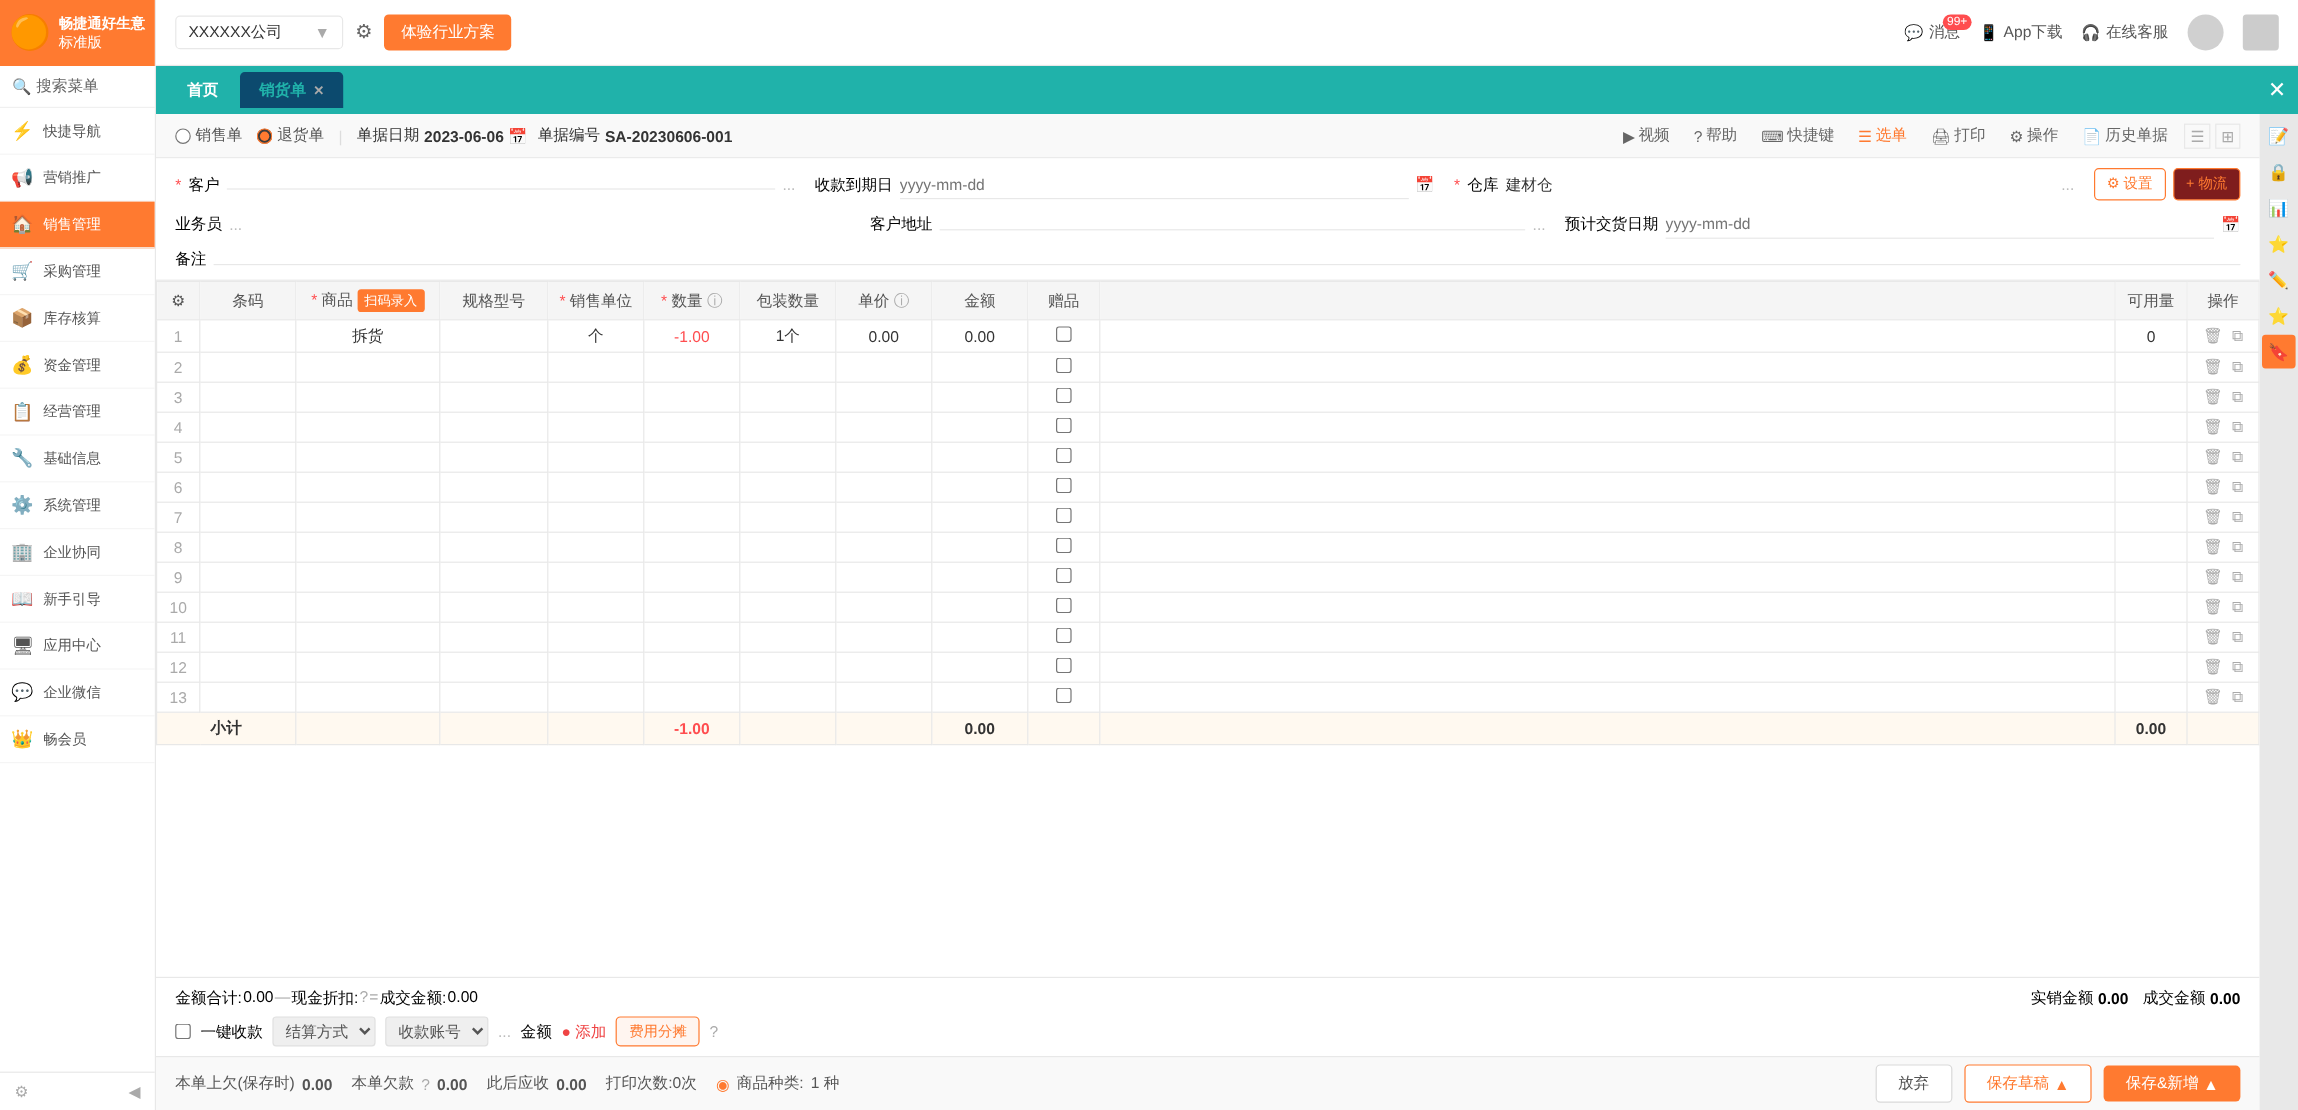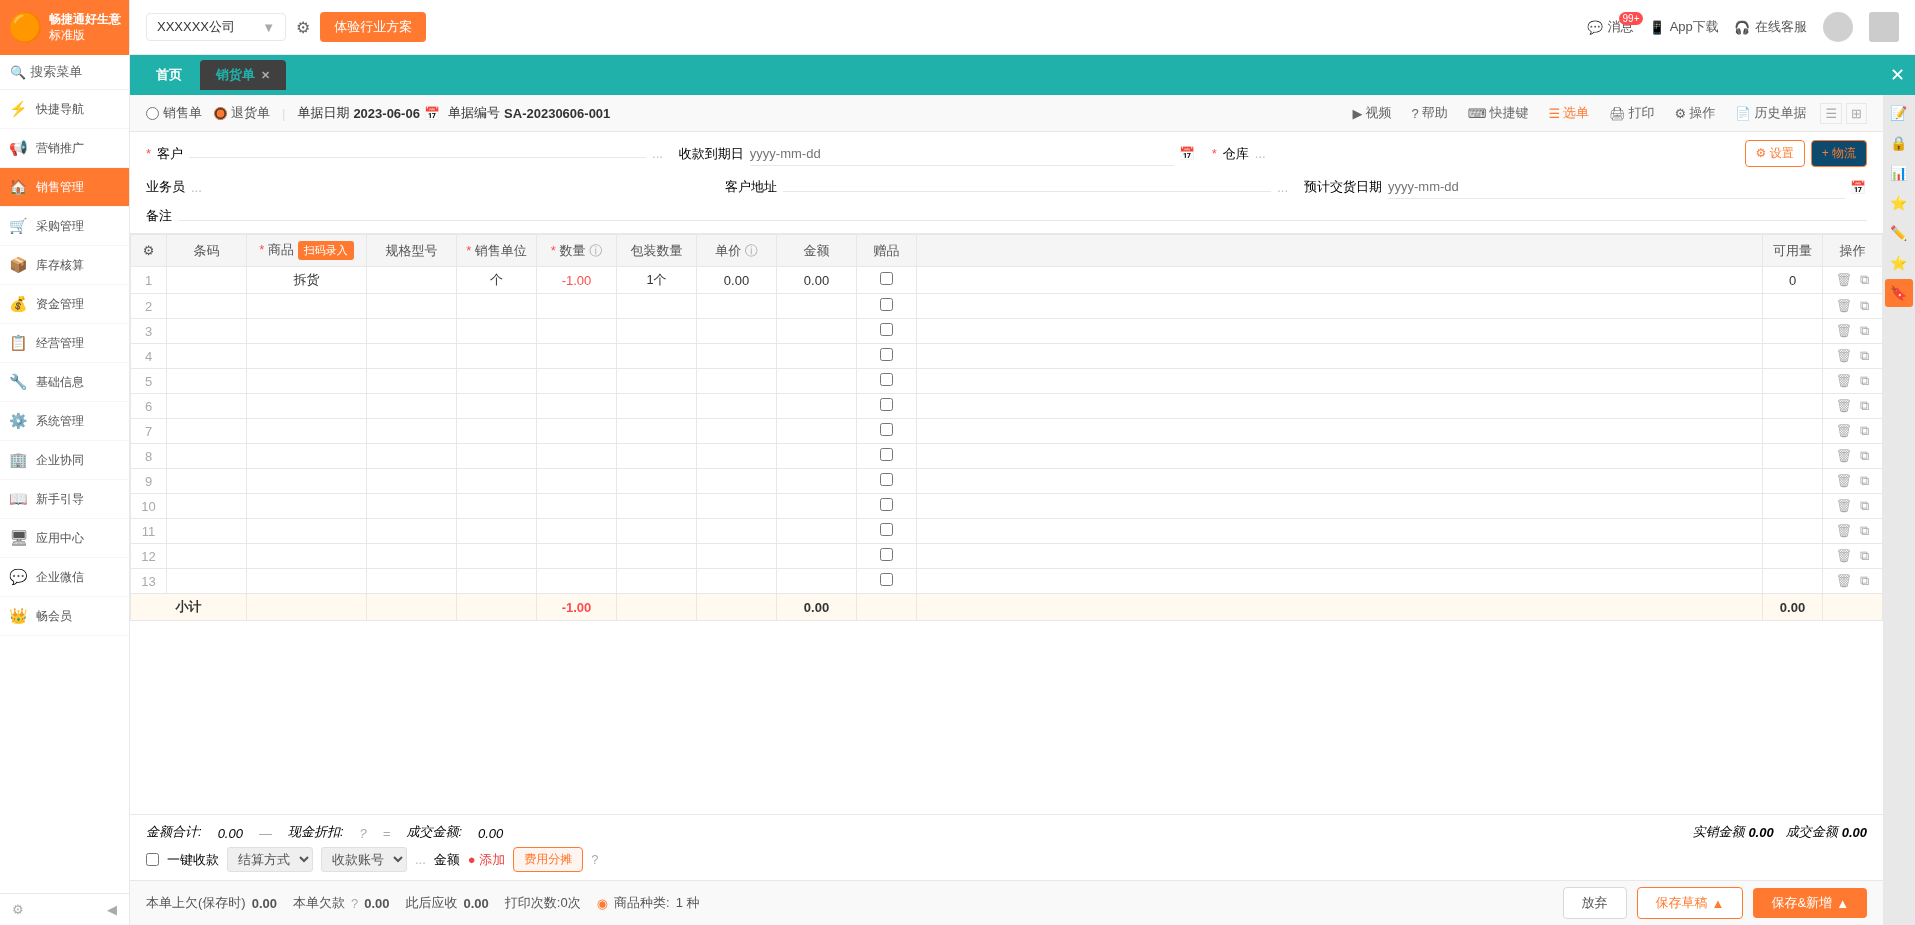--- a/index.html
+++ b/index.html
@@ -28,21 +28,21 @@
     .settings-icon { color: #666; cursor: pointer; font-size: 16px; }
     .trial-btn { background: #ff7a30; color: #fff; border: none; border-radius: 4px; padding: 6px 14px; cursor: pointer; font-size: 13px; }
     .topbar-right { margin-left: auto; display: flex; align-items: center; gap: 16px; }
     .topbar-right-item { display: flex; align-items: center; gap: 4px; cursor: pointer; color: #555; font-size: 12px; position: relative; }
     .badge { background: #ff4d4f; color: #fff; border-radius: 10px; font-size: 10px; padding: 1px 4px; position: absolute; top: -6px; right: -10px; }
     .avatar { width: 30px; height: 30px; border-radius: 50%; background: #d0d0d0; }
 
     
     .tabbar { height: 40px; background: #20b2aa; display: flex; align-items: center; padding: 0 10px; gap: 2px; }
     .tab { padding: 6px 16px; cursor: pointer; color: #e0f7f5; font-size: 13px; border-radius: 4px 4px 0 0; display: flex; align-items: center; gap: 6px; }
-    .tab.active { background: #404040; color: #20b2aa; font-weight: bold; }
+    .tab.active { background: #0c4a6e; color: #20b2aa; font-weight: bold; }
     .tab .close-icon { color: #aaa; font-size: 11px; cursor: pointer; }
     .tab-home { color: #fff; font-weight: bold; }
 
     
     .content { flex: 1; display: flex; overflow: hidden; position: relative; }
 
     
     .right-tools { width: 32px; background: #e8e8e8; display: flex; flex-direction: column; align-items: center; gap: 2px; padding: 4px 0; flex-shrink: 0; }
     .right-tool-btn { width: 28px; height: 28px; display: flex; align-items: center; justify-content: center; cursor: pointer; color: #666; font-size: 14px; border-radius: 3px; }
     .right-tool-btn.active { background: #ff7a30; color: #fff; }
@@ -54,34 +54,34 @@
     .form-toolbar { display: flex; align-items: center; padding: 6px 16px; border-bottom: 1px solid #e8e8e8; background: #f9f9f9; gap: 8px; flex-wrap: wrap; }
     .radio-group { display: flex; align-items: center; gap: 12px; }
     .radio-item { display: flex; align-items: center; gap: 4px; cursor: pointer; color: #555; }
     .radio-item input[type=radio] { accent-color: #ff7a30; }
     .toolbar-sep { color: #ddd; margin: 0 4px; }
     .date-field { display: flex; align-items: center; gap: 4px; color: #333; }
     .date-value { font-weight: bold; color: #333; }
     .form-actions { margin-left: auto; display: flex; align-items: center; gap: 8px; }
     .action-btn { display: flex; align-items: center; gap: 3px; cursor: pointer; color: #666; font-size: 12px; padding: 3px 6px; border-radius: 3px; }
     .settings-btn { border: 1px solid #ff7a30; color: #ff7a30; background: #fff; border-radius: 4px; padding: 4px 10px; cursor: pointer; font-size: 12px; }
-    .logistics-btn { border: 1px solid #ff7a30; color: #ff7a30; background: #0c4a6e; border-radius: 4px; padding: 4px 10px; cursor: pointer; font-size: 12px; }
+    .logistics-btn { border: 1px solid #ff7a30; color: #ff7a30; background: #7f1d1d; border-radius: 4px; padding: 4px 10px; cursor: pointer; font-size: 12px; }
 
     
     .table-area { flex: 1; overflow: auto; position: relative; }
     table { width: 100%; border-collapse: collapse; table-layout: fixed; }
     table th { background: #f5f5f5; border: 1px solid #e8e8e8; padding: 6px 8px; text-align: center; color: #555; font-weight: normal; white-space: nowrap; position: sticky; top: 0; z-index: 2; }
     table td { border: 1px solid #e8e8e8; padding: 4px 8px; color: #333; text-align: center; }
     .scan-btn { background: #ff7a30; color: #fff; border: none; border-radius: 3px; padding: 2px 6px; cursor: pointer; font-size: 11px; }
     .num-red { color: #ff4d4f; }
     .total-row td { background: #fff9f0; font-weight: bold; }
 
     
     .footer-area { background: #fff; border-top: 1px solid #e8e8e8; padding: 8px 16px; }
-    .footer-row1 { display: flex; align-items: flex-end; gap: 16px; margin-bottom: 6px; font-style: italic; }
+    .footer-row1 { display: flex; align-items: flex-start; gap: 1px; margin-bottom: 6px; }
     .footer-dash { color: #aaa; }
     .footer-eq { color: #aaa; }
     .footer-row2 { display: flex; align-items: center; gap: 8px; flex-wrap: wrap; }
     .footer-checkbox { accent-color: #ff7a30; }
     .footer-select { border: 1px solid #e0e0e0; border-radius: 3px; padding: 3px 6px; color: #555; }
     .expense-btn { border: 1px solid #ff7a30; color: #ff7a30; background: #fff5f0; border-radius: 4px; padding: 3px 10px; cursor: pointer; font-size: 12px; }
     .question-icon { color: #aaa; cursor: pointer; }
 
     
     .bottom-bar { display: flex; align-items: center; padding: 6px 16px; background: #f9f9f9; border-top: 1px solid #e8e8e8; gap: 16px; }
@@ -281,20 +281,21 @@
 
           <div style="flex:1;display:flex;align-items:center;gap:6px;">
             <span>收款到期日</span>
             <input type="text" placeholder="yyyy-mm-dd" style="flex: 1 1 0%; border-top: none; border-right: none; border-left: none; border-image: initial; border-bottom: 1px solid rgb(232, 232, 232); outline: none; padding: 4px 0px; color: rgb(187, 187, 187);">
             <span style="color:#aaa;cursor:pointer;">📅</span>
           </div>
 
           <div style="flex:1;display:flex;align-items:center;gap:6px;">
             <span style="color:#ff4d4f;">*</span>
             <span>仓库</span>
+            <span style="flex:1;padding:4px 0;color:#333;">建材仓</span>
             <span style="color:#bbb;cursor:pointer;">...</span>
           </div>
 
           <div style="display:flex;gap:6px;flex-shrink:0;">
             <button class="settings-btn">⚙ 设置</button>
             <button class="logistics-btn">+ 物流</button>
           </div>
         </div>
         <div style="display:flex;gap:16px;align-items:center;">
 

